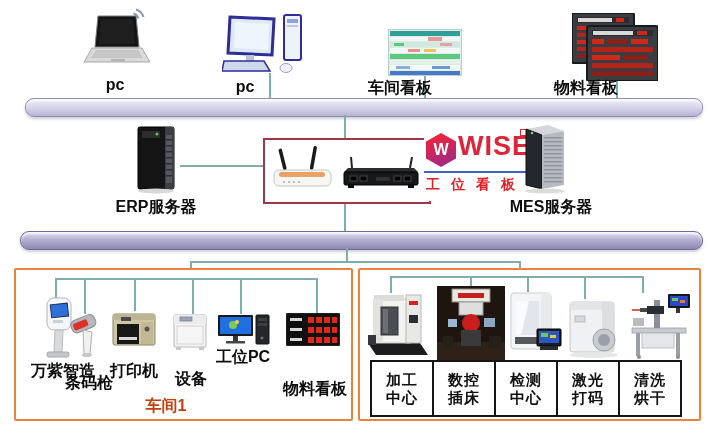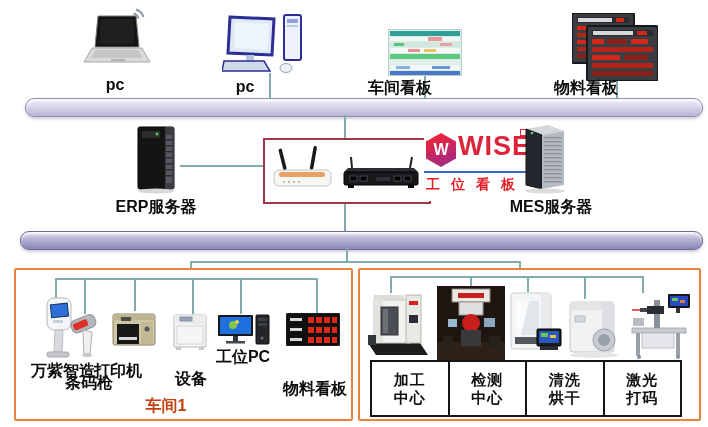--- a/index.html
+++ b/index.html
@@ -245,21 +245,21 @@
 
   <svg class="dev" style="left:111px;top:310px" width="46" height="40" viewBox="0 0 46 40">
     <rect x="2" y="4" width="42" height="31" rx="2" fill="#cfc6a4" stroke="#8a8468"></rect>
     <rect x="2" y="4" width="42" height="6" fill="#bdb491"></rect>
     <rect x="10" y="7" width="10" height="4" fill="#4a4a4a"></rect>
     <rect x="6" y="14" width="22" height="20" fill="#181818"></rect>
     <rect x="8" y="27" width="18" height="3" fill="#d8d8d8"></rect>
     <rect x="30" y="12" width="12" height="22" fill="#c2b994"></rect>
     <circle cx="36" cy="19" r="2.5" fill="#555"></circle>
   </svg>
-  <div class="lbl" style="left:92px;top:361px;width:52px">打印机</div>
+  <div class="lbl" style="left:108px;top:361px;width:52px">打印机</div>
 
   <svg class="dev" style="left:172px;top:313px" width="36" height="38" viewBox="0 0 36 38">
     <rect x="2" y="2" width="32" height="32" rx="1" fill="#f5f5f5" stroke="#b8b8b8"></rect>
     <rect x="2" y="2" width="32" height="9" fill="#ececec"></rect>
     <rect x="8" y="4" width="12" height="4" fill="#9aa4b8" stroke="#7a84a0" stroke-width="0.8"></rect>
     <rect x="5" y="13" width="26" height="18" fill="none" stroke="#d4d4d4"></rect>
     <rect x="4" y="34" width="5" height="3" fill="#c8c8c8"></rect>
       <rect x="27" y="34" width="5" height="3" fill="#c8c8c8"></rect>
   </svg>
   <div class="lbl" style="left:175px;top:369px;width:32px">设备</div>
@@ -378,26 +378,30 @@
     <circle cx="11" cy="65" r="2" fill="#8a9098"></circle>
       <circle cx="50" cy="65" r="2" fill="#8a9098"></circle>
   </svg>
 
   <div id="mtable">
     <div class="cell">
       <span>加工</span>
       <span>中心</span>
     </div>
     <div class="cell">
+      <span>数控</span>
+      <span>插床</span>
+    </div>
+    <div class="cell">
       <span>检测</span>
       <span>中心</span>
+    </div>
+    <div class="cell">
+      <span>激光</span>
+      <span>打码</span>
     </div>
     <div class="cell">
       <span>清洗</span>
       <span>烘干</span>
     </div>
-    <div class="cell">
-      <span>激光</span>
-      <span>打码</span>
-    </div>
   </div>
 
 </div>
 
 </body></html>

